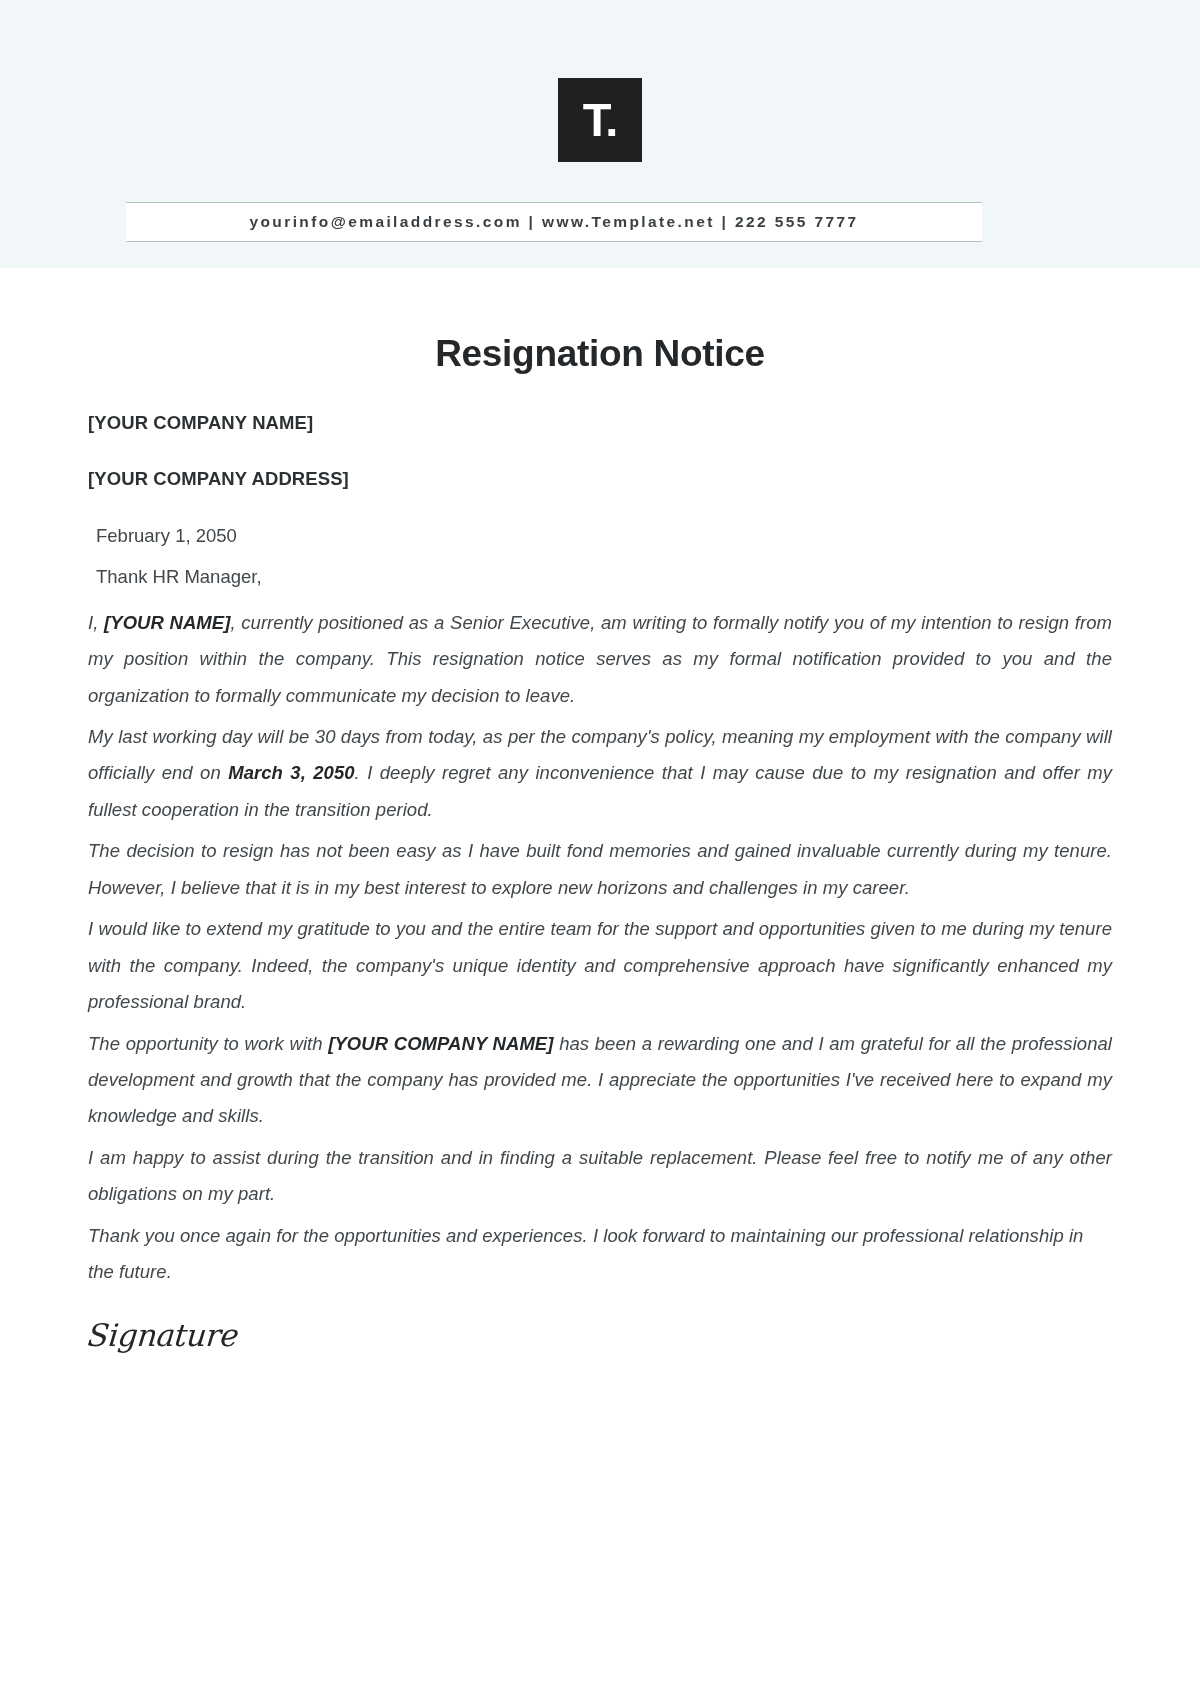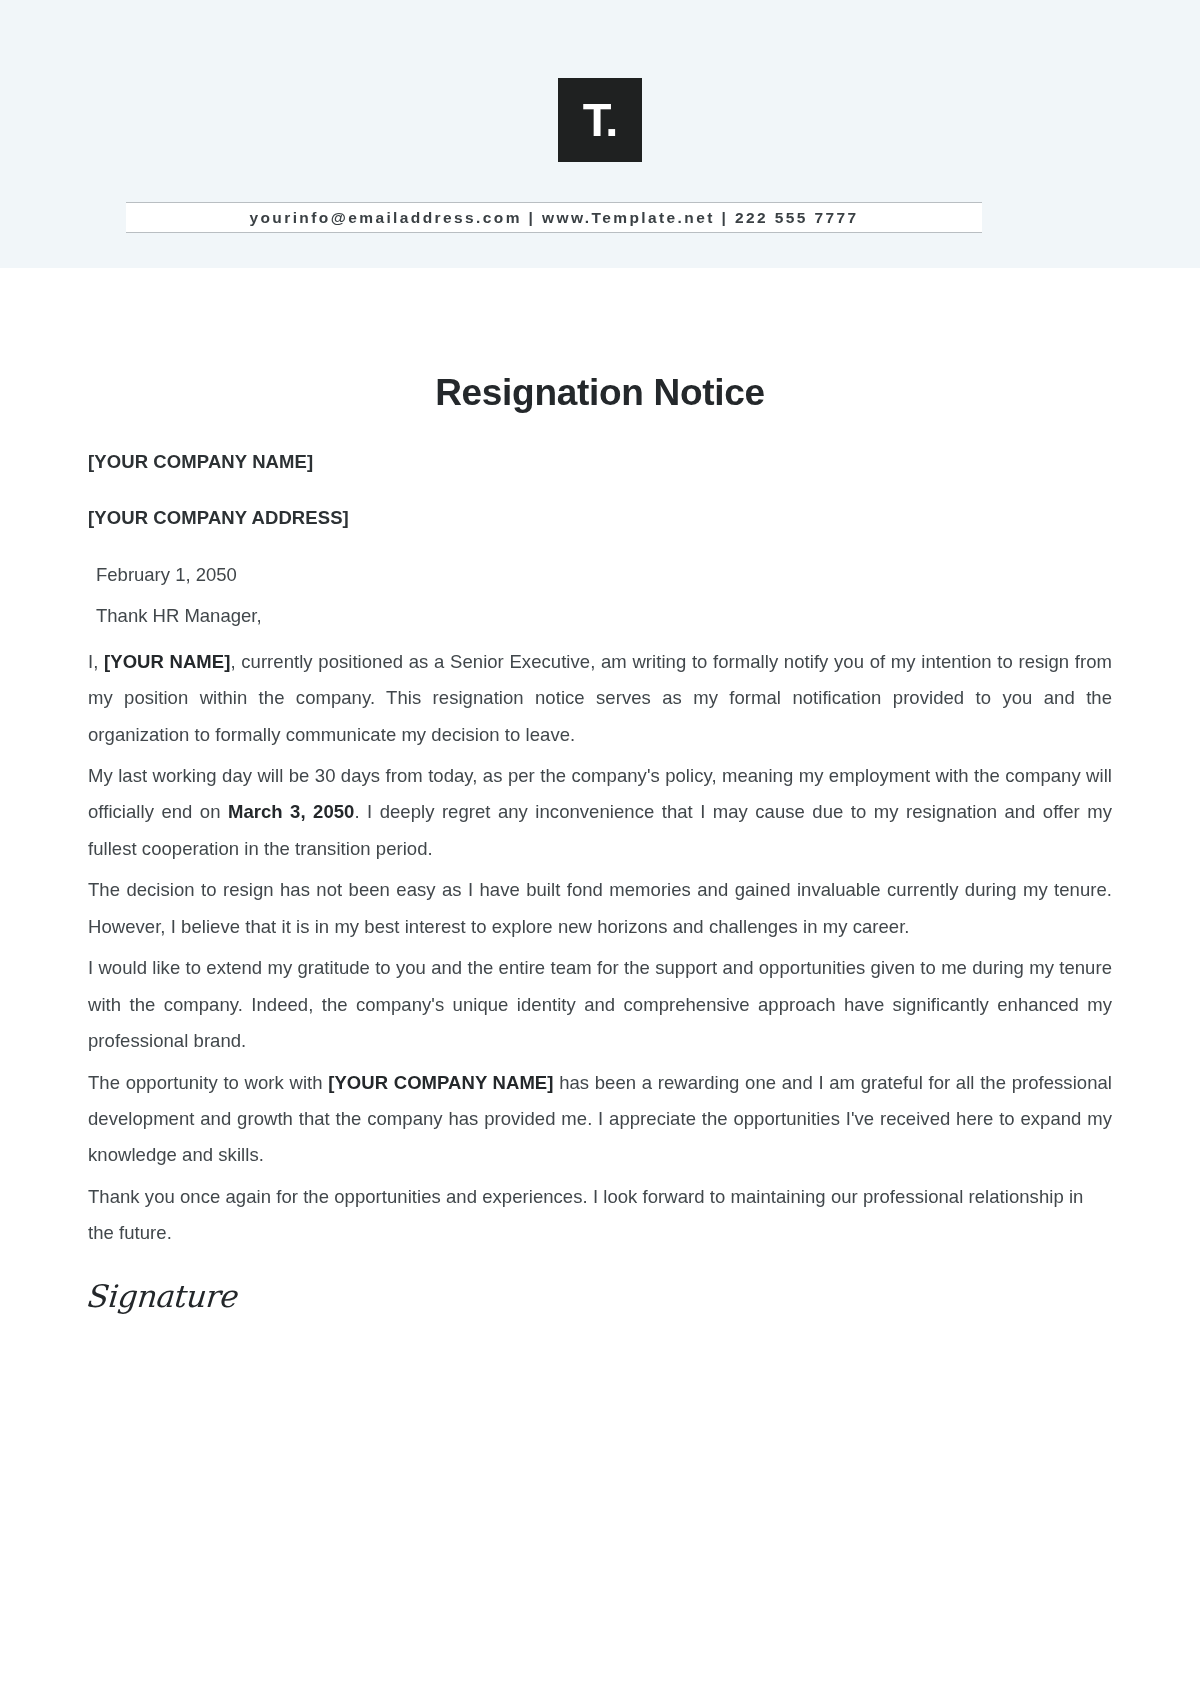--- a/index.html
+++ b/index.html
@@ -47,21 +47,21 @@
     line-height: 1;
     letter-spacing: -1px;
     transform: translateY(-1px);
   }
 
   .contact-bar {
     position: absolute;
     left: 126px;
     top: 202px;
     width: 856px;
-    height: 31px;
+    height: 40px;
     background: #ffffff;
     border-top: 1px solid #b9bec2;
     border-bottom: 1px solid #b9bec2;
     display: flex;
     align-items: center;
     justify-content: center;
     box-sizing: border-box;
   }
   .contact-text {
     font-family: "Liberation Sans", sans-serif;
@@ -82,21 +82,21 @@
   }
 
   .doc-title {
     text-align: center;
     font-family: "Liberation Sans", sans-serif;
     font-size: 37px;
     font-weight: 700;
     color: #24282b;
     letter-spacing: -0.3px;
     margin: 0;
-    padding-top: 104px;
+    padding-top: 65px;
     padding-bottom: 0;
   }
 
   .addr-block {
     margin-top: 36px;
   }
   .addr-line {
     font-size: 18.5px;
     font-weight: 700;
     color: #2c3134;
@@ -114,20 +114,21 @@
   }
 
   .para {
     font-size: 18.5px;
     font-weight: 400;
     color: #41474b;
     line-height: 1.97;
     text-align: justify;
     margin: 0 0 5px 0;
     letter-spacing: 0.05px;
+    font-style: italic;
   }
   .para b {
     font-weight: 700;
     color: #24282b;
   }
   .para-last {
     text-align: left;
   }
 
   .closing {
@@ -178,20 +179,21 @@
   <p class="meta-line">February 1, 2050</p>
 
   <p class="meta-line">Thank HR Manager,</p>
 
   <div id="body-paragraphs">
       <p class="para"><span>I, </span><b>[YOUR NAME]</b><span>, currently positioned as a Senior Executive, am writing to formally notify you of my intention to resign from my position within the company. This resignation notice serves as my formal notification provided to you and the organization to formally communicate my decision to leave.</span></p>
       <p class="para"><span>My last working day will be 30 days from today, as per the company's policy, meaning my employment with the company will officially end on </span><b>March 3, 2050</b><span>. I deeply regret any inconvenience that I may cause due to my resignation and offer my fullest cooperation in the transition period.</span></p>
       <p class="para"><span>The decision to resign has not been easy as I have built fond memories and gained invaluable currently during my tenure. However, I believe that it is in my best interest to explore new horizons and challenges in my career.</span></p>
       <p class="para"><span>I would like to extend my gratitude to you and the entire team for the support and opportunities given to me during my tenure with the company. Indeed, the company's unique identity and comprehensive approach have significantly enhanced my professional brand.</span></p>
       <p class="para"><span>The opportunity to work with </span><b>[YOUR COMPANY NAME]</b><span> has been a rewarding one and I am grateful for all the professional development and growth that the company has provided me. I appreciate the opportunities I've received here to expand my knowledge and skills.</span></p>
+      <p class="para"><span>I am happy to assist during the transition and in finding a suitable replacement. Please feel free to notify me of any other obligations on my part.</span></p>
       <p class="para para-last"><span>Thank you once again for the opportunities and experiences. I look forward to maintaining our professional relationship in the future.</span></p>
     </div>
 
 
   <div>
     <span class="signature">Signature</span>
   </div>
 
 </div>
 

